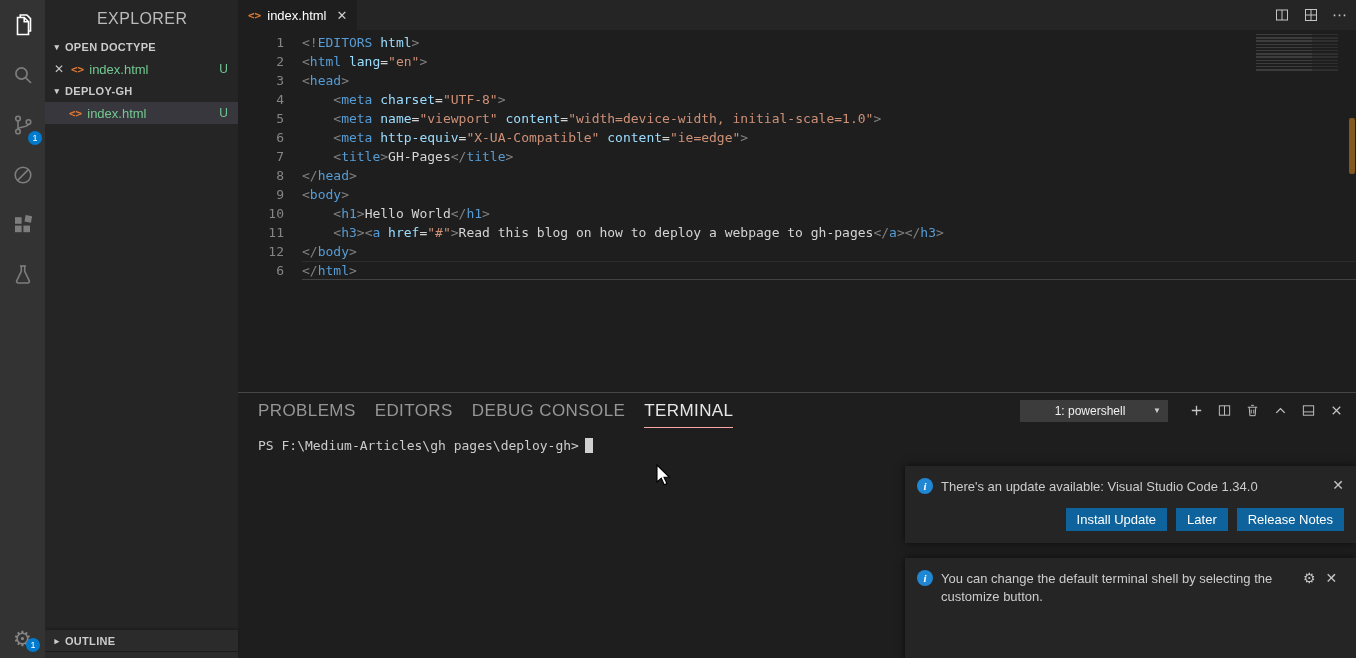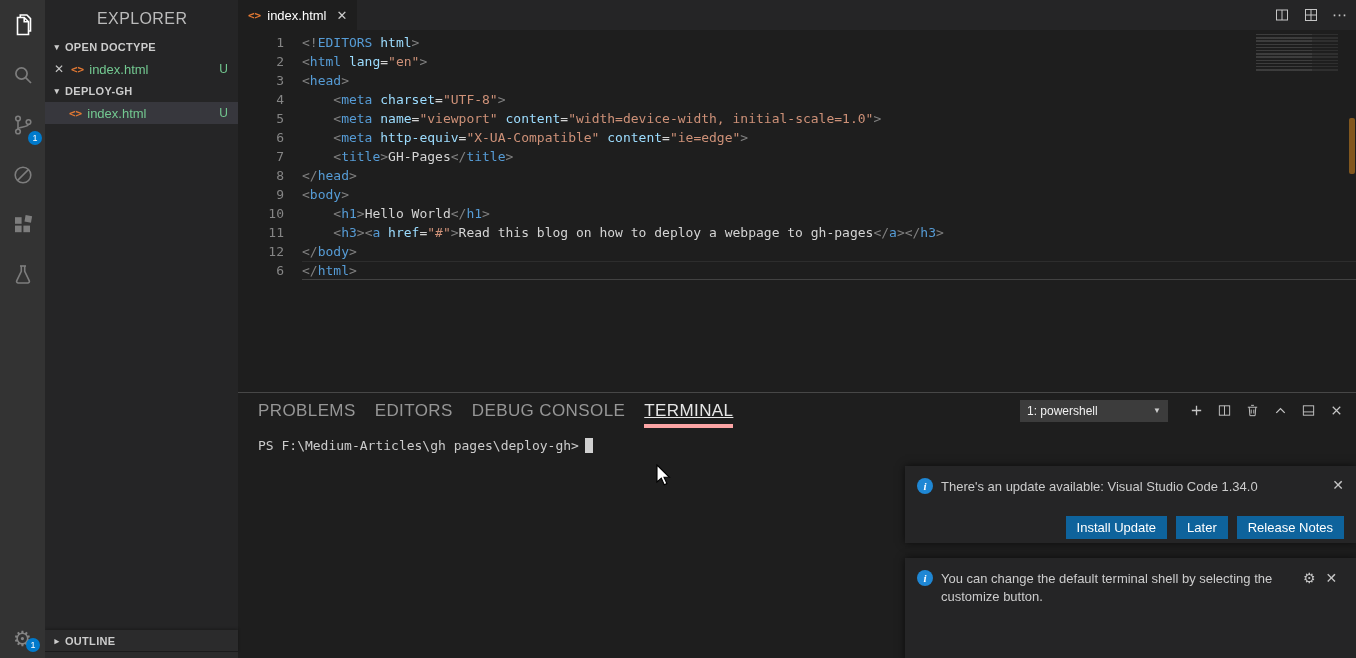--- a/index.html
+++ b/index.html
@@ -49,46 +49,46 @@
   .minimap{position:absolute;right:18px;top:34px;width:82px;height:38px;opacity:0.55;
     background:repeating-linear-gradient(180deg, rgba(190,190,190,0.35) 0 1.5px, transparent 1.5px 3.2px);}
   .minimap-fade{position:absolute;right:18px;top:34px;width:26px;height:38px;background:#1e1e1e;opacity:0.45;}
   .overview-marker{position:absolute;right:1px;top:118px;width:6px;height:56px;background:#82581f;border-radius:2px;}
 
   
   .panel{position:absolute;left:238px;right:0;top:392px;bottom:0;background:#1e1e1e;border-top:1px solid #474747;}
   .panel-header{display:flex;align-items:center;height:35px;padding-left:20px;}
   .panel-tab{font-size:17px;letter-spacing:0.4px;color:#969696;margin-right:19px;cursor:pointer;
     height:35px;line-height:35px;box-sizing:border-box;}
-  .panel-tab.active{color:#e7e7e7;border-bottom:4px solid #fca5a5;text-decoration:underline;}
+  .panel-tab.active{color:#e7e7e7;border-bottom:1px solid #fca5a5;}
   .panel-actions{margin-left:auto;display:flex;align-items:center;gap:13px;margin-right:12px;}
   .term-select{display:flex;align-items:center;width:148px;height:22px;background:#3c3c3c;border:1px solid #3c3c3c;
     color:#f0f0f0;font-size:12px;padding:0 6px;box-sizing:border-box;cursor:pointer;margin-right:8px;}
-  .term-select .sel-label{flex:1;}
+  .term-select .sel-label{flex:1;text-align:center;}
   .sel-arrow{font-size:8px;color:#cccccc;}
   .pa-icon{display:flex;align-items:center;cursor:pointer;}
   .terminal{padding:10px 0 0 20px;font-family:"DejaVu Sans Mono","Liberation Mono",monospace;
     font-size:13px;color:#cccccc;display:flex;align-items:center;}
   .term-cursor{display:inline-block;width:8px;height:15px;background:#d0d0d0;margin-left:6px;}
 
   
   .notif{position:absolute;left:905px;width:451px;background:#252526;box-shadow:0 0 8px rgba(0,0,0,0.65);
     color:#cccccc;font-size:13px;box-sizing:border-box;z-index:10;}
   .notif-1{top:466px;height:77px;}
   .notif-2{top:558px;height:104px;}
   .notif-row{display:flex;align-items:flex-start;padding:12px 12px 0 12px;}
   .info-ico{flex:none;width:16px;height:16px;border-radius:50%;background:#1f87d4;color:#fff;font-size:11px;
     font-style:italic;font-weight:bold;text-align:center;line-height:16px;margin-right:8px;font-family:"Liberation Serif",serif;}
   .notif-msg{flex:1;line-height:18px;padding-right:10px;}
   .notif-icons{flex:none;display:flex;gap:10px;align-items:center;}
   .n-gear{color:#c5c5c5;font-size:14px;cursor:pointer;}
   .n-close{color:#c5c5c5;font-size:14px;cursor:pointer;line-height:14px;}
   .notif-btns{display:flex;justify-content:flex-end;gap:9px;padding:12px 12px 0 12px;}
   .n-btn{background:#0e639c;color:#ffffff;border:none;font-size:13px;padding:4px 11px;cursor:pointer;
-    font-family:"Liberation Sans",sans-serif;margin-top:8px;}
+    font-family:"Liberation Sans",sans-serif;}
 
   
   .mouse-cursor{position:absolute;left:656px;top:464px;z-index:50;pointer-events:none;}
 </style>
 </head>
 <body>
 
 <div class="root">
 
   <div class="activity-bar">

